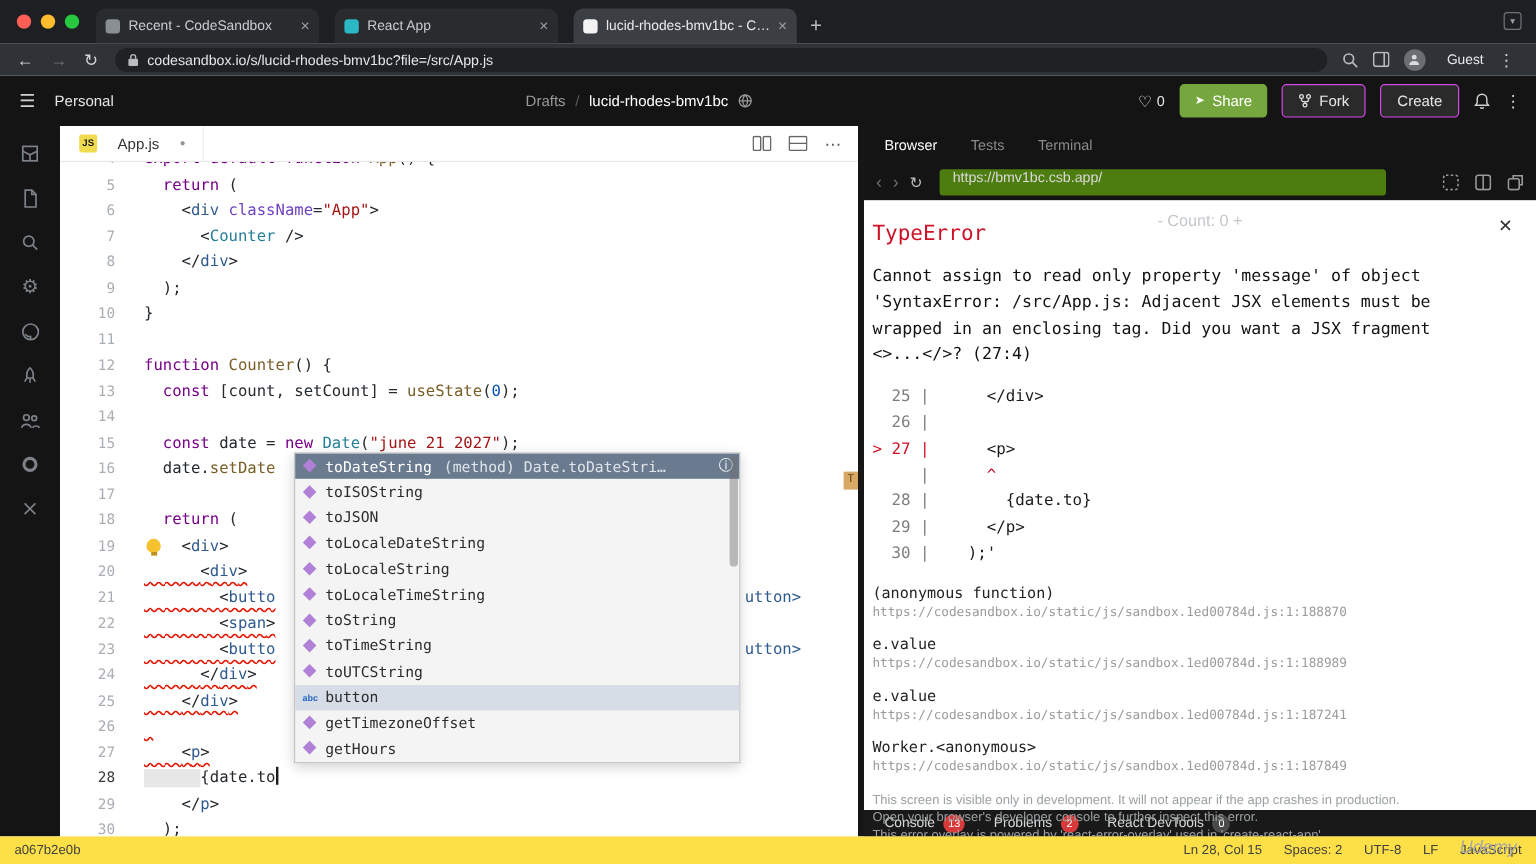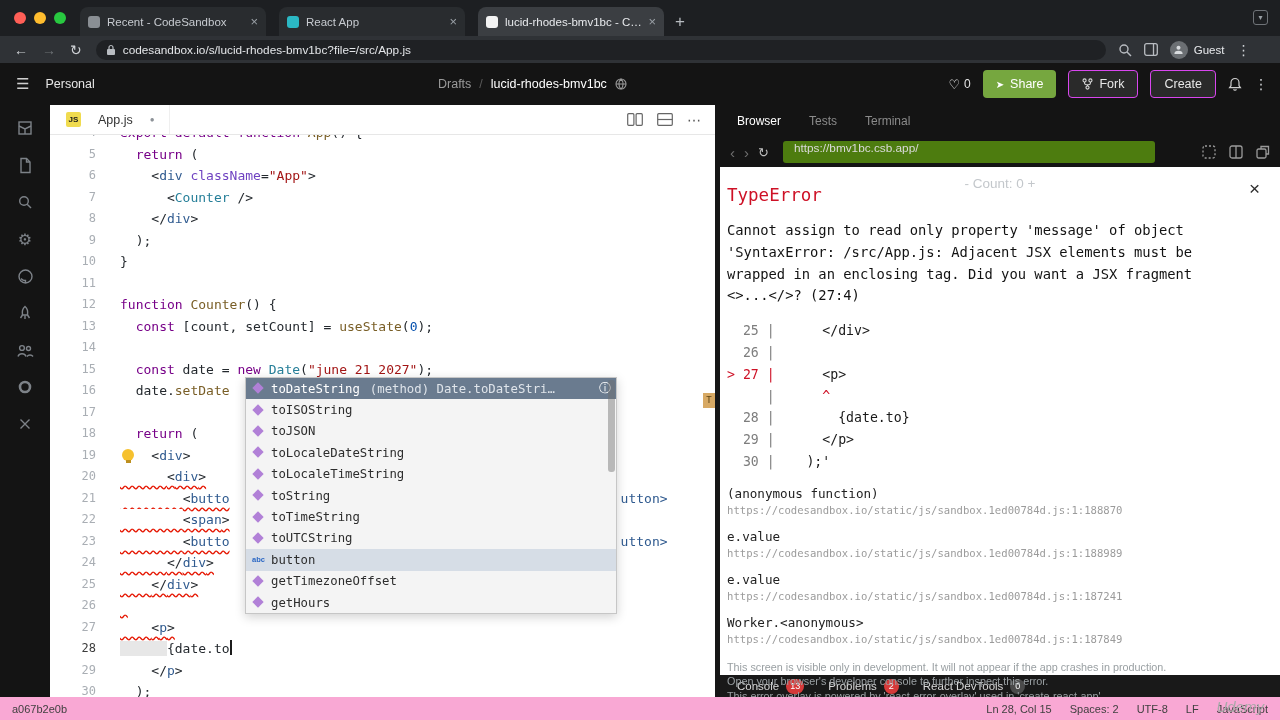--- a/index.html
+++ b/index.html
@@ -23,21 +23,21 @@
   .tabsearch { position:absolute; right:12px; top:10px; width:15px; height:15px; border:1px solid #6f7378; border-radius:3px; color:#9aa0a6; font-size:8px; text-align:center; line-height:13px; }
 
   
   .toolbar { position:absolute; left:0; top:36px; width:100%; height:27px; background:#2f3236; display:flex; align-items:center; }
   .nav-ic { color:#cfd2d6; font-size:14px; margin-left:14px; }
   .nav-ic.dim { color:#6d7publicity2; color:#6d7175; }
   .urlpill { height:20px; background:#1f2124; border-radius:10px; margin-left:14px; display:flex; align-items:center; padding:0 10px; width:1010px; }
   .urlpill svg { margin-right:7px; }
   .urltext { color:#e4e6e9; font-size:11.8px; white-space:nowrap; }
   .tb-right { display:flex; align-items:center; margin-left:12px; gap:12px; }
-  .profile { display:flex; align-items:center; gap:6px; color:#e8eaed; font-size:11.5px; }
+  .profile { display:flex; align-items:center; gap:18px; color:#e8eaed; font-size:11.5px; }
   .avatar { width:18px; height:18px; border-radius:50%; background:#6b6f73; display:flex; align-items:center; justify-content:center; }
 
   
   .csheader { position:absolute; left:0; top:63px; width:100%; height:42px; background:#141414; display:flex; align-items:center; }
   .hamburger { color:#cfcfcf; font-size:15px; margin-left:16px; }
   .workspace { color:#e6e6e6; font-size:12.5px; margin-left:16px; }
   .crumbs { position:absolute; left:438px; top:0; height:42px; display:flex; align-items:center; gap:8px; }
   .crumb-drafts { color:#9a9a9a; font-size:12.5px; }
   .crumb-sep { color:#5a5a5a; font-size:12.5px; }
   .crumb-name { color:#fff; font-size:12.5px; }
@@ -131,21 +131,21 @@
   .stack-loc { font-size:10.6px; color:#9b9b9b; margin-top:3px; }
   .ov-footer { margin-top:15px; font-family:"Liberation Sans",sans-serif; }
   .ov-foot-line { font-size:10.8px; color:#9aa0a3; line-height:14.5px; }
 
   .panel-status { position:absolute; left:0; right:0; bottom:0; height:22px; background:#191919; display:flex; align-items:center; gap:24px; padding-left:17px; }
   .ps-item { display:flex; align-items:center; color:#d9d9d9; font-size:11.5px; }
   .badge { display:inline-flex; min-width:15px; height:15px; border-radius:8px; background:var(--badge-red,#d63a3a); color:#fff; font-size:9px; align-items:center; justify-content:center; padding:0 4px; margin-left:7px; }
   .badge.dim { background:#4a4a4a; }
 
   
-  .bottombar { position:absolute; left:0; right:0; bottom:0; height:23px; background:#f9a8d4; display:flex; align-items:center; padding:0 12px; font-size:11px; color:#3f3f3f; z-index:5; }
+  .bottombar { position:absolute; left:0; right:0; bottom:0; height:23px; background:#fde047; display:flex; align-items:center; padding:0 12px; font-size:11px; color:#3f3f3f; z-index:5; }
   .bb-right { margin-left:auto; display:flex; gap:18px; }
   .watermark { position:absolute; right:16px; bottom:5px; z-index:30; color:#a9a9a9; font-style:italic; font-size:15px; }
 </style>
 </head>
 <body>
 
 <div class="screen">
 
   <div class="tabbar">
     <div class="lights">
@@ -366,20 +366,24 @@
         <span class="sug-icon method"></span>
         <span class="sug-label">toISOString</span>
       </div>
       <div class="sug">
         <span class="sug-icon method"></span>
         <span class="sug-label">toJSON</span>
       </div>
       <div class="sug">
         <span class="sug-icon method"></span>
         <span class="sug-label">toLocaleDateString</span>
+      </div>
+      <div class="sug">
+        <span class="sug-icon method"></span>
+        <span class="sug-label">toLocaleString</span>
       </div>
       <div class="sug">
         <span class="sug-icon method"></span>
         <span class="sug-label">toLocaleTimeString</span>
       </div>
       <div class="sug">
         <span class="sug-icon method"></span>
         <span class="sug-label">toString</span>
       </div>
       <div class="sug">

